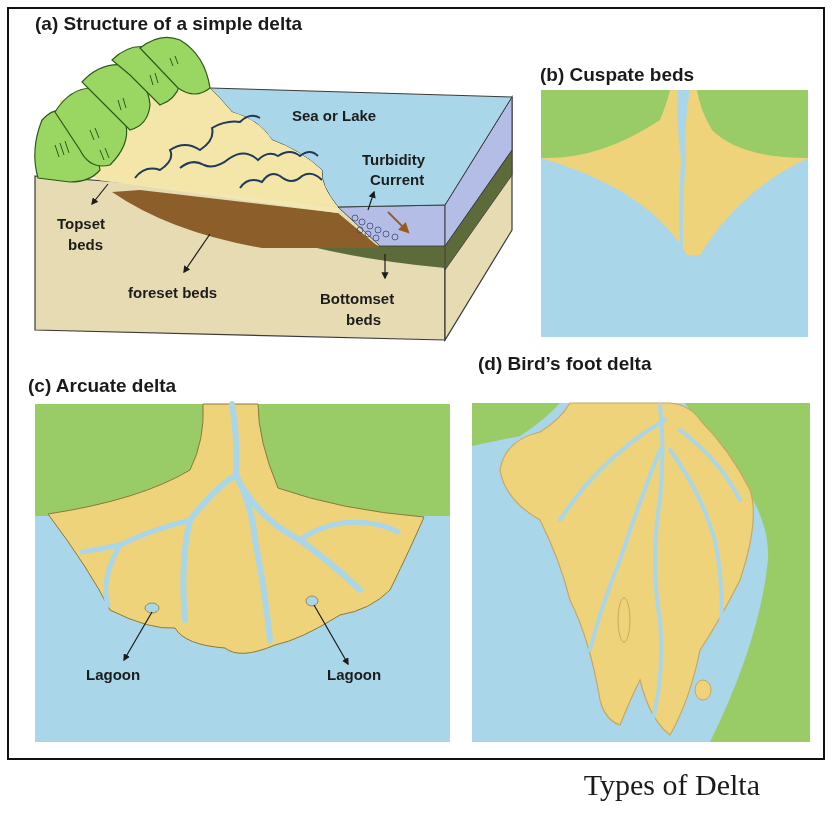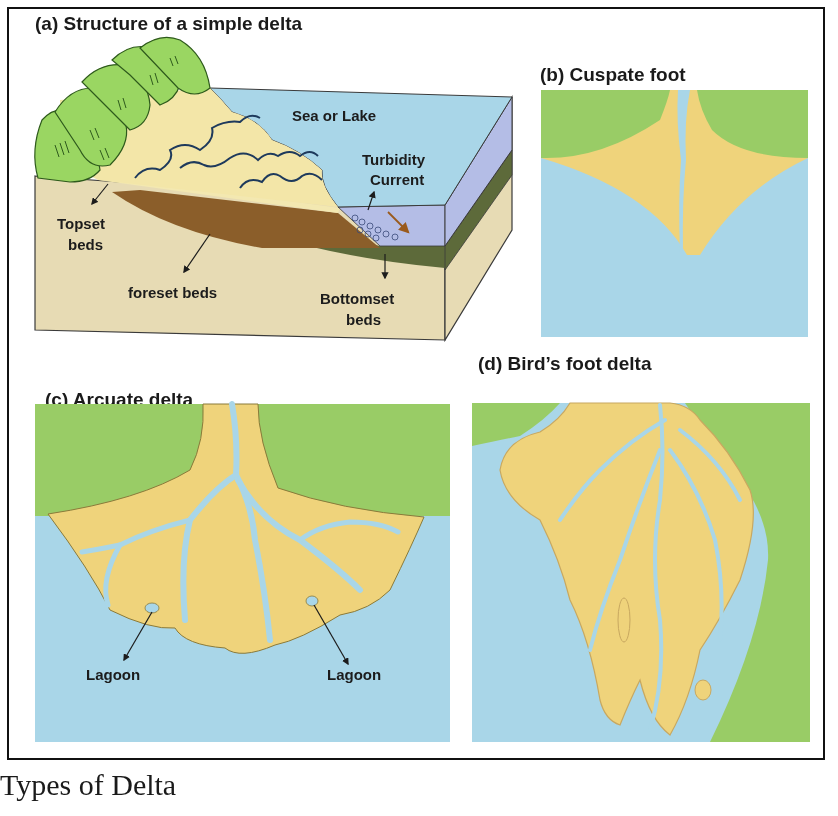--- a/index.html
+++ b/index.html
@@ -1,30 +1,30 @@
 <!DOCTYPE html>
 <html><head>
 <meta charset="utf-8">
 <style>
   html,body{margin:0;padding:0;background:#ffffff;}
   body{width:838px;height:816px;position:relative;overflow:hidden;font-family:"Liberation Sans",sans-serif;}
   .frame{position:absolute;left:7px;top:7px;width:818px;height:753px;border:2px solid #111;box-sizing:border-box;}
   .panel-title{position:absolute;font-family:"Liberation Sans",sans-serif;font-weight:bold;font-size:19px;color:#1a1a1a;white-space:nowrap;}
   .lbl{font-family:"Liberation Sans",sans-serif;font-weight:bold;fill:#1c1c1c;}
   svg{position:absolute;left:0;top:0;}
-  .caption{position:absolute;left:0;width:760px;top:768px;text-align:left;font-family:"Liberation Serif",serif;font-size:30px;color:#1a1a1a;}
+  .caption{position:absolute;left:0;width:760px;top:768px;text-align:right;font-family:"Liberation Serif",serif;font-size:30px;color:#1a1a1a;}
 </style>
 </head>
 <body>
 
 <div class="frame"></div>
 
 <div class="panel-title" style="left:35px;top:13px;">(a) Structure of a simple delta</div>
-<div class="panel-title" style="left:540px;top:64px;">(b) Cuspate foot</div>
-<div class="panel-title" style="left:45px;top:375px;margin-top:14px;">(c) Arcuate delta</div>
+<div class="panel-title" style="left:540px;top:64px;">(b) Cuspate beds</div>
+<div class="panel-title" style="left:28px;top:375px;">(c) Arcuate delta</div>
 <div class="panel-title" style="left:478px;top:353px;">(d) Bird’s foot delta</div>
 
 <svg width="838" height="816" viewBox="0 0 838 816">
   <defs>
     <marker id="arr" viewBox="0 0 10 10" refX="8" refY="5" markerWidth="6" markerHeight="6" orient="auto-start-reverse">
       <path d="M0,0 L10,5 L0,10 z" fill="#1c1c1c"></path>
     </marker>
     <marker id="arrB" viewBox="0 0 10 10" refX="8" refY="5" markerWidth="6" markerHeight="6" orient="auto">
       <path d="M0,0 L10,5 L0,10 z" fill="#9a5a1c"></path>
     </marker>

